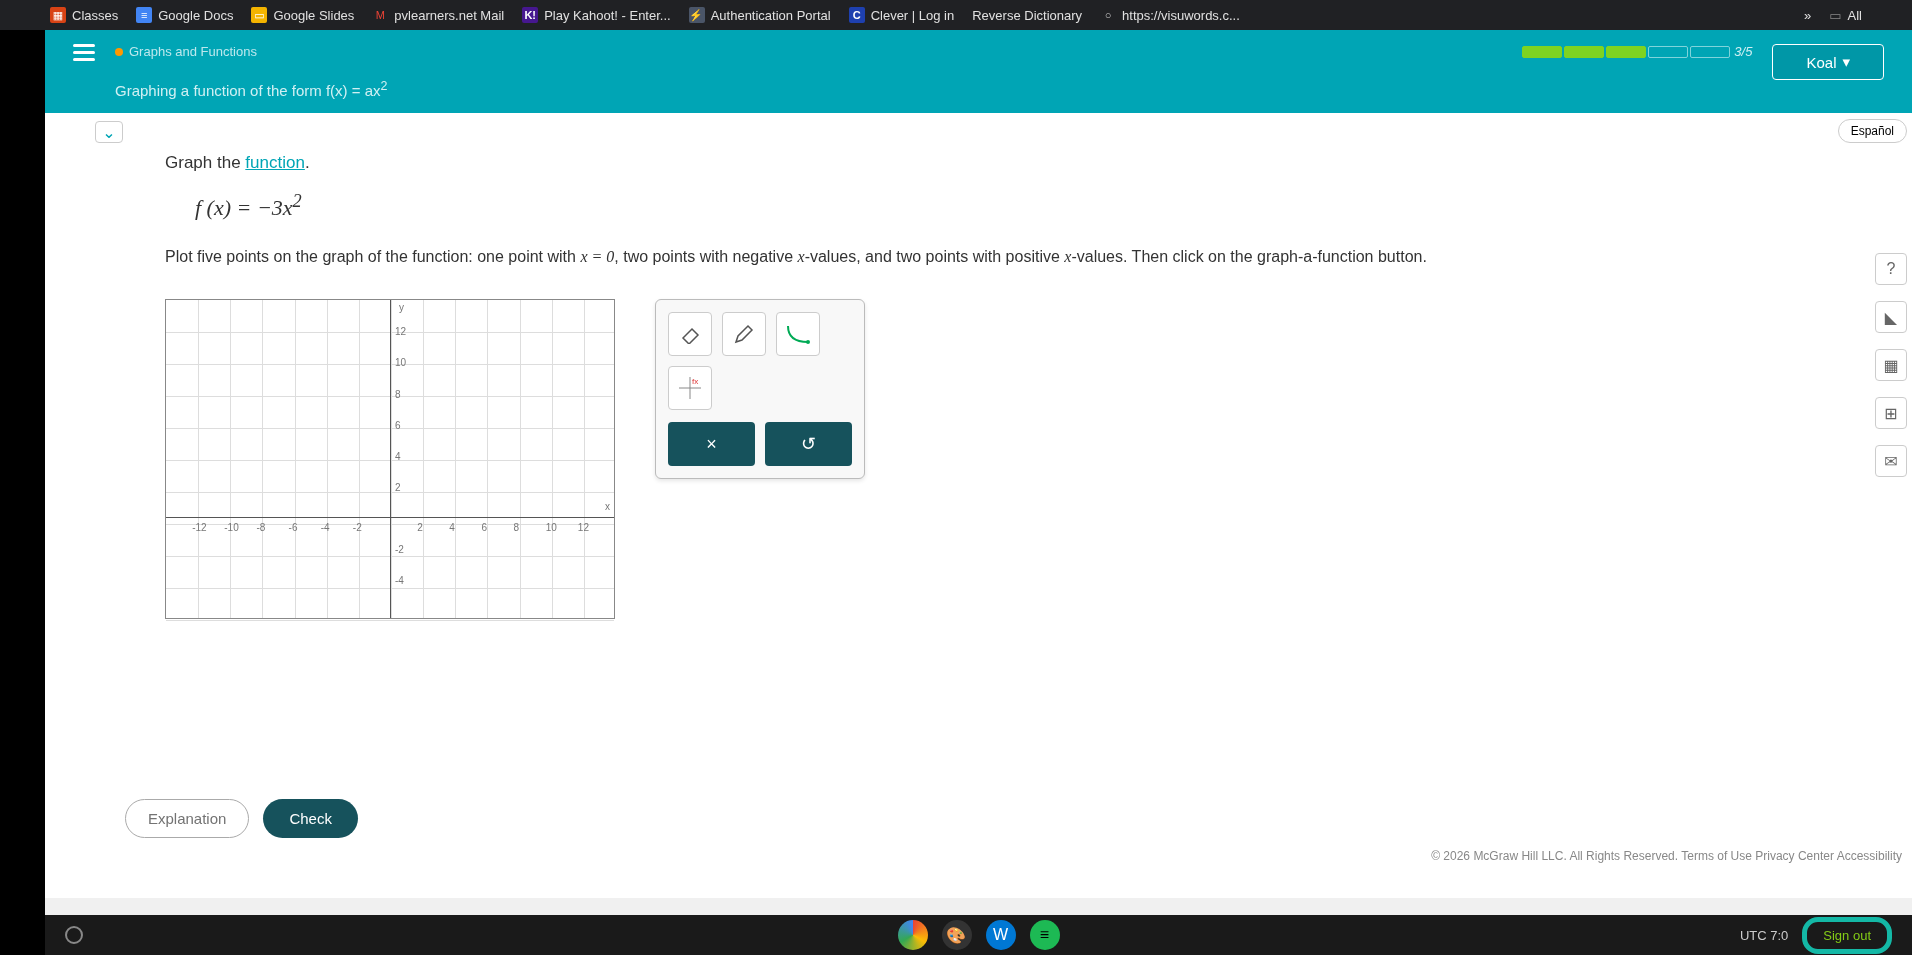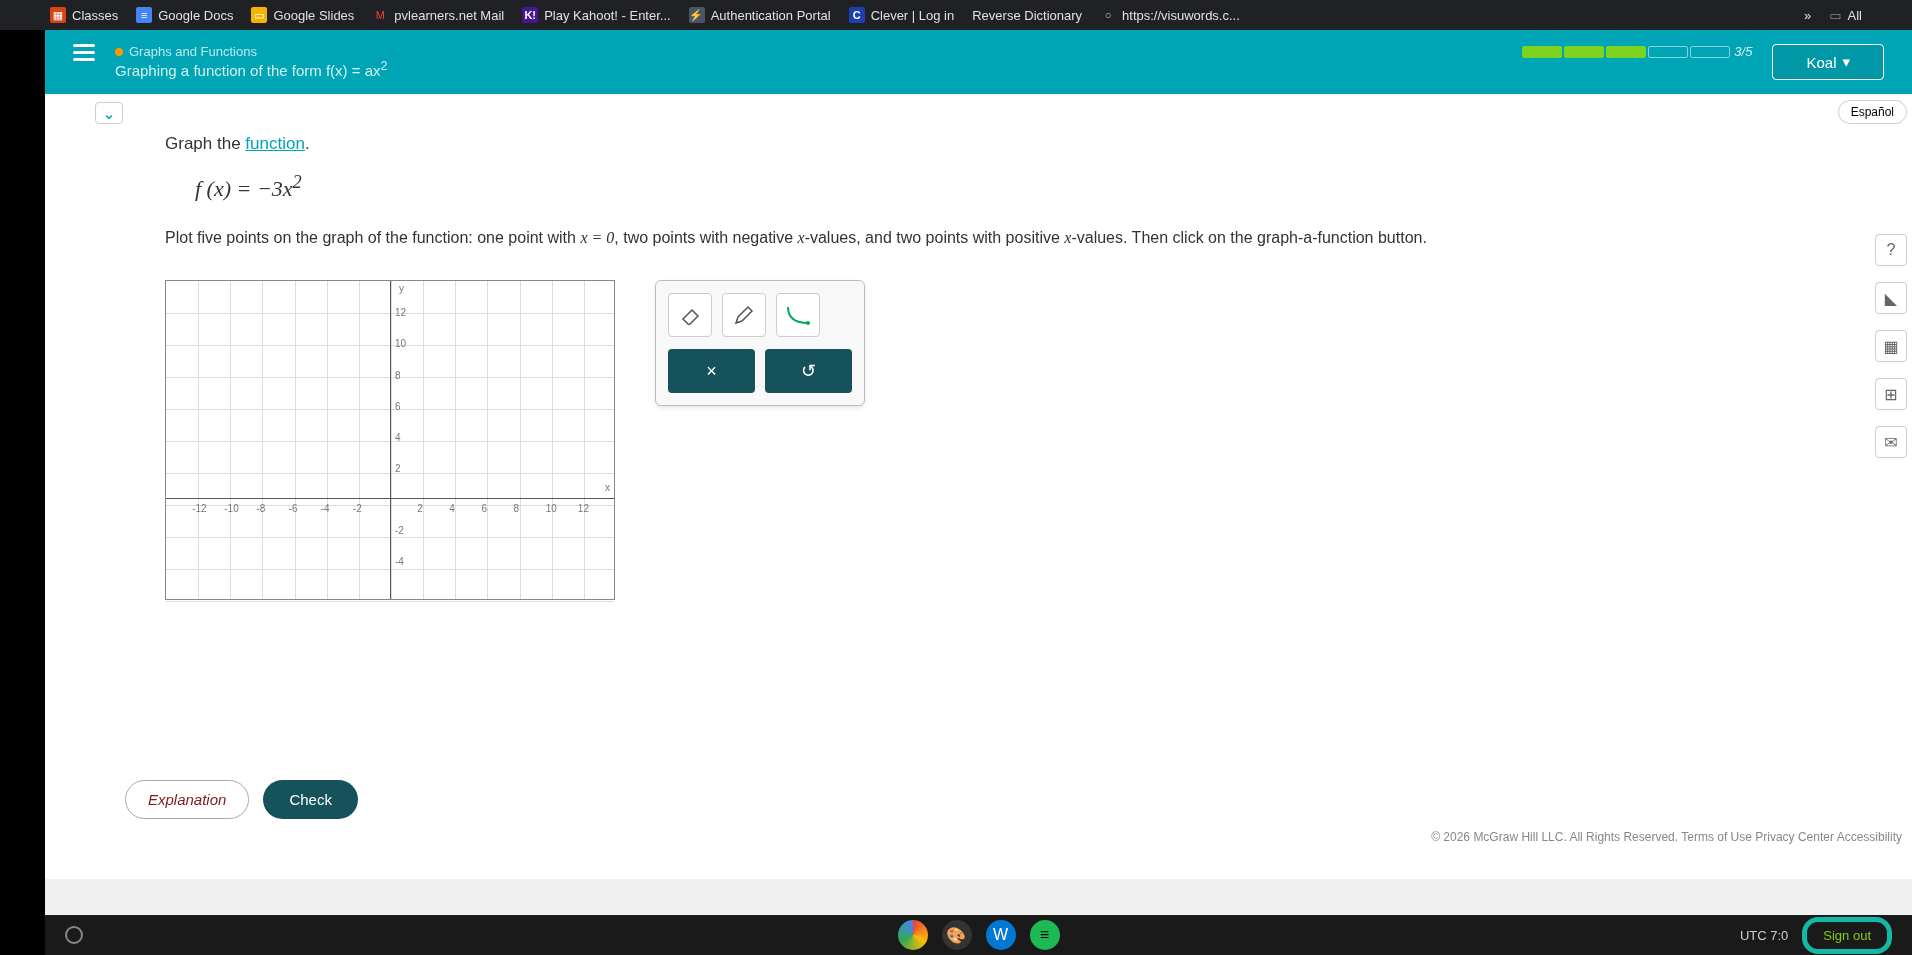--- a/index.html
+++ b/index.html
@@ -11,21 +11,21 @@
 .bookmarks-right { margin-left: auto; display: flex; align-items: center; gap: 18px; }
 
 .app-window { position: absolute; top: 30px; left: 45px; right: 0; bottom: 0; background: #f0f0f0; }
 
 .teal-header { background: #00a5b5; color: #fff; padding: 14px 28px; display: flex; align-items: flex-start; position: relative; }
 .hamburger { display: flex; flex-direction: column; gap: 4px; margin-right: 20px; cursor: pointer; }
 .hamburger span { width: 22px; height: 3px; background: #fff; border-radius: 2px; }
 .header-text { flex: 1; }
 .breadcrumb { font-size: 13px; color: #bce8ed; display: flex; align-items: center; gap: 6px; }
 .breadcrumb-dot { width: 8px; height: 8px; background: #ff9800; border-radius: 50%; }
-.lesson-title { font-size: 15px; color: #d0f0f3; margin-top: 0; }
+.lesson-title { font-size: 15px; color: #d0f0f3; margin-top: 20px; }
 .progress-area { display: flex; align-items: center; gap: 4px; margin-right: 20px; font-style: italic; }
 .progress-bar { display: flex; gap: 2px; }
 .progress-seg { width: 40px; height: 12px; border: 1px solid #7fd4db; border-radius: 2px; }
 .progress-seg.filled { background: #7ed321; border-color: #7ed321; }
 .progress-text { font-size: 13px; color: #d0f0f3; }
 .koal-btn { background: #0097a7; border: 1px solid #fff; color: #ffffff; padding: 8px 33px; border-radius: 4px; display: flex; align-items: center; gap: 6px; cursor: pointer; font-size: 15px; }
 
 .content-area { background: #fff; margin: 0; padding: 0 0 0 40px; position: relative; height: calc(100% - 140px); }
 .collapse-toggle { position: absolute; top: 8px; left: 50px; width: 28px; height: 22px; border: 1px solid #ccc; border-radius: 4px; display: flex; align-items: center; justify-content: center; cursor: pointer; color: #00a5b5; background: #fff; }
 .espanol-btn { position: absolute; top: 6px; right: 5px; border: 1px solid #ccc; border-radius: 14px; padding: 4px 12px; font-size: 12px; background: #fff; cursor: pointer; }
@@ -51,21 +51,21 @@
 .tool-panel { border: 1px solid #bbb; border-radius: 6px; background: #f8f8f8; padding: 12px; width: 210px; box-shadow: 0 2px 4px rgba(0,0,0,0.1); }
 .tool-row { display: flex; gap: 10px; margin-bottom: 10px; }
 .tool-btn { width: 44px; height: 44px; border: 1px solid #ccc; border-radius: 4px; background: #fff; display: flex; align-items: center; justify-content: center; cursor: pointer; }
 .action-row { display: flex; gap: 10px; margin-top: 12px; }
 .action-btn { flex: 1; height: 44px; background: #16525c; color: #fff; border: none; border-radius: 4px; display: flex; align-items: center; justify-content: center; cursor: pointer; font-size: 18px; }
 
 .side-tools { position: absolute; right: 5px; top: 140px; display: flex; flex-direction: column; gap: 16px; }
 .side-tool { width: 32px; height: 32px; border: 1px solid #ccc; border-radius: 4px; background: #fff; display: flex; align-items: center; justify-content: center; cursor: pointer; color: #666; }
 
 .bottom-bar { position: absolute; bottom: 60px; left: 80px; display: flex; gap: 14px; }
-.exp-btn { padding: 10px 22px; border: 1px solid #aaa; border-radius: 22px; background: #fff; color: #7f1d1d; cursor: pointer; font-size: 15px; font-style: italic; }
+.exp-btn { padding: 10px 22px; border: 1px solid #aaa; border-radius: 22px; background: #fff; color: #737373; cursor: pointer; font-size: 15px; }
 .check-btn { padding: 10px 26px; border: none; border-radius: 22px; background: #16525c; color: #fff; cursor: pointer; font-size: 15px; }
 
 .footer { position: absolute; bottom: 35px; right: 10px; font-size: 12px; color: #888; }
 .footer a { color: #888; text-decoration: none; }
 
 .taskbar { position: absolute; bottom: 0; left: 0; right: 0; height: 40px; background: #1a1a1a; display: flex; align-items: center; justify-content: center; gap: 14px; }
 .task-icon { width: 30px; height: 30px; border-radius: 50%; display: flex; align-items: center; justify-content: center; cursor: pointer; }
 .taskbar-right { position: absolute; right: 20px; display: flex; align-items: center; gap: 14px; color: #ccc; font-size: 13px; }
 .signout-btn { padding: 6px 16px; border: 5px solid #14b8a6; border-radius: 16px; color: #84cc16; cursor: pointer; }
 .circle-launcher { position: absolute; left: 20px; width: 18px; height: 18px; border: 2px solid #888; border-radius: 50%; cursor: pointer; }
@@ -234,20 +234,29 @@
                   <path d="M4 20 L6 14 L16 4 L20 8 L10 18 L4 20 Z" fill="none" stroke="#555" stroke-width="1.5"></path>
                 </svg>
               </div>
             <div class="tool-btn">
                 <svg width="28" height="24">
                   <path d="M4 4 Q4 20 24 20" fill="none" stroke="#0a5" stroke-width="2"></path>
                   <circle cx="24" cy="20" r="2" fill="#0a5"></circle>
                 </svg>
               </div>
           </div>
+          <div class="tool-row">
+            <div class="tool-btn">
+                <svg width="26" height="26">
+                  <line x1="13" y1="2" x2="13" y2="24" stroke="#888"></line>
+                  <line x1="2" y1="13" x2="24" y2="13" stroke="#888"></line>
+                  <text x="15" y="9" font-size="8" fill="#d33">fx</text>
+                </svg>
+              </div>
+          </div>
           <div class="action-row">
             <button class="action-btn">
                 <span>×</span>
               </button>
             <button class="action-btn">
                 <span>↺</span>
               </button>
           </div>
         </div>
       </div>

